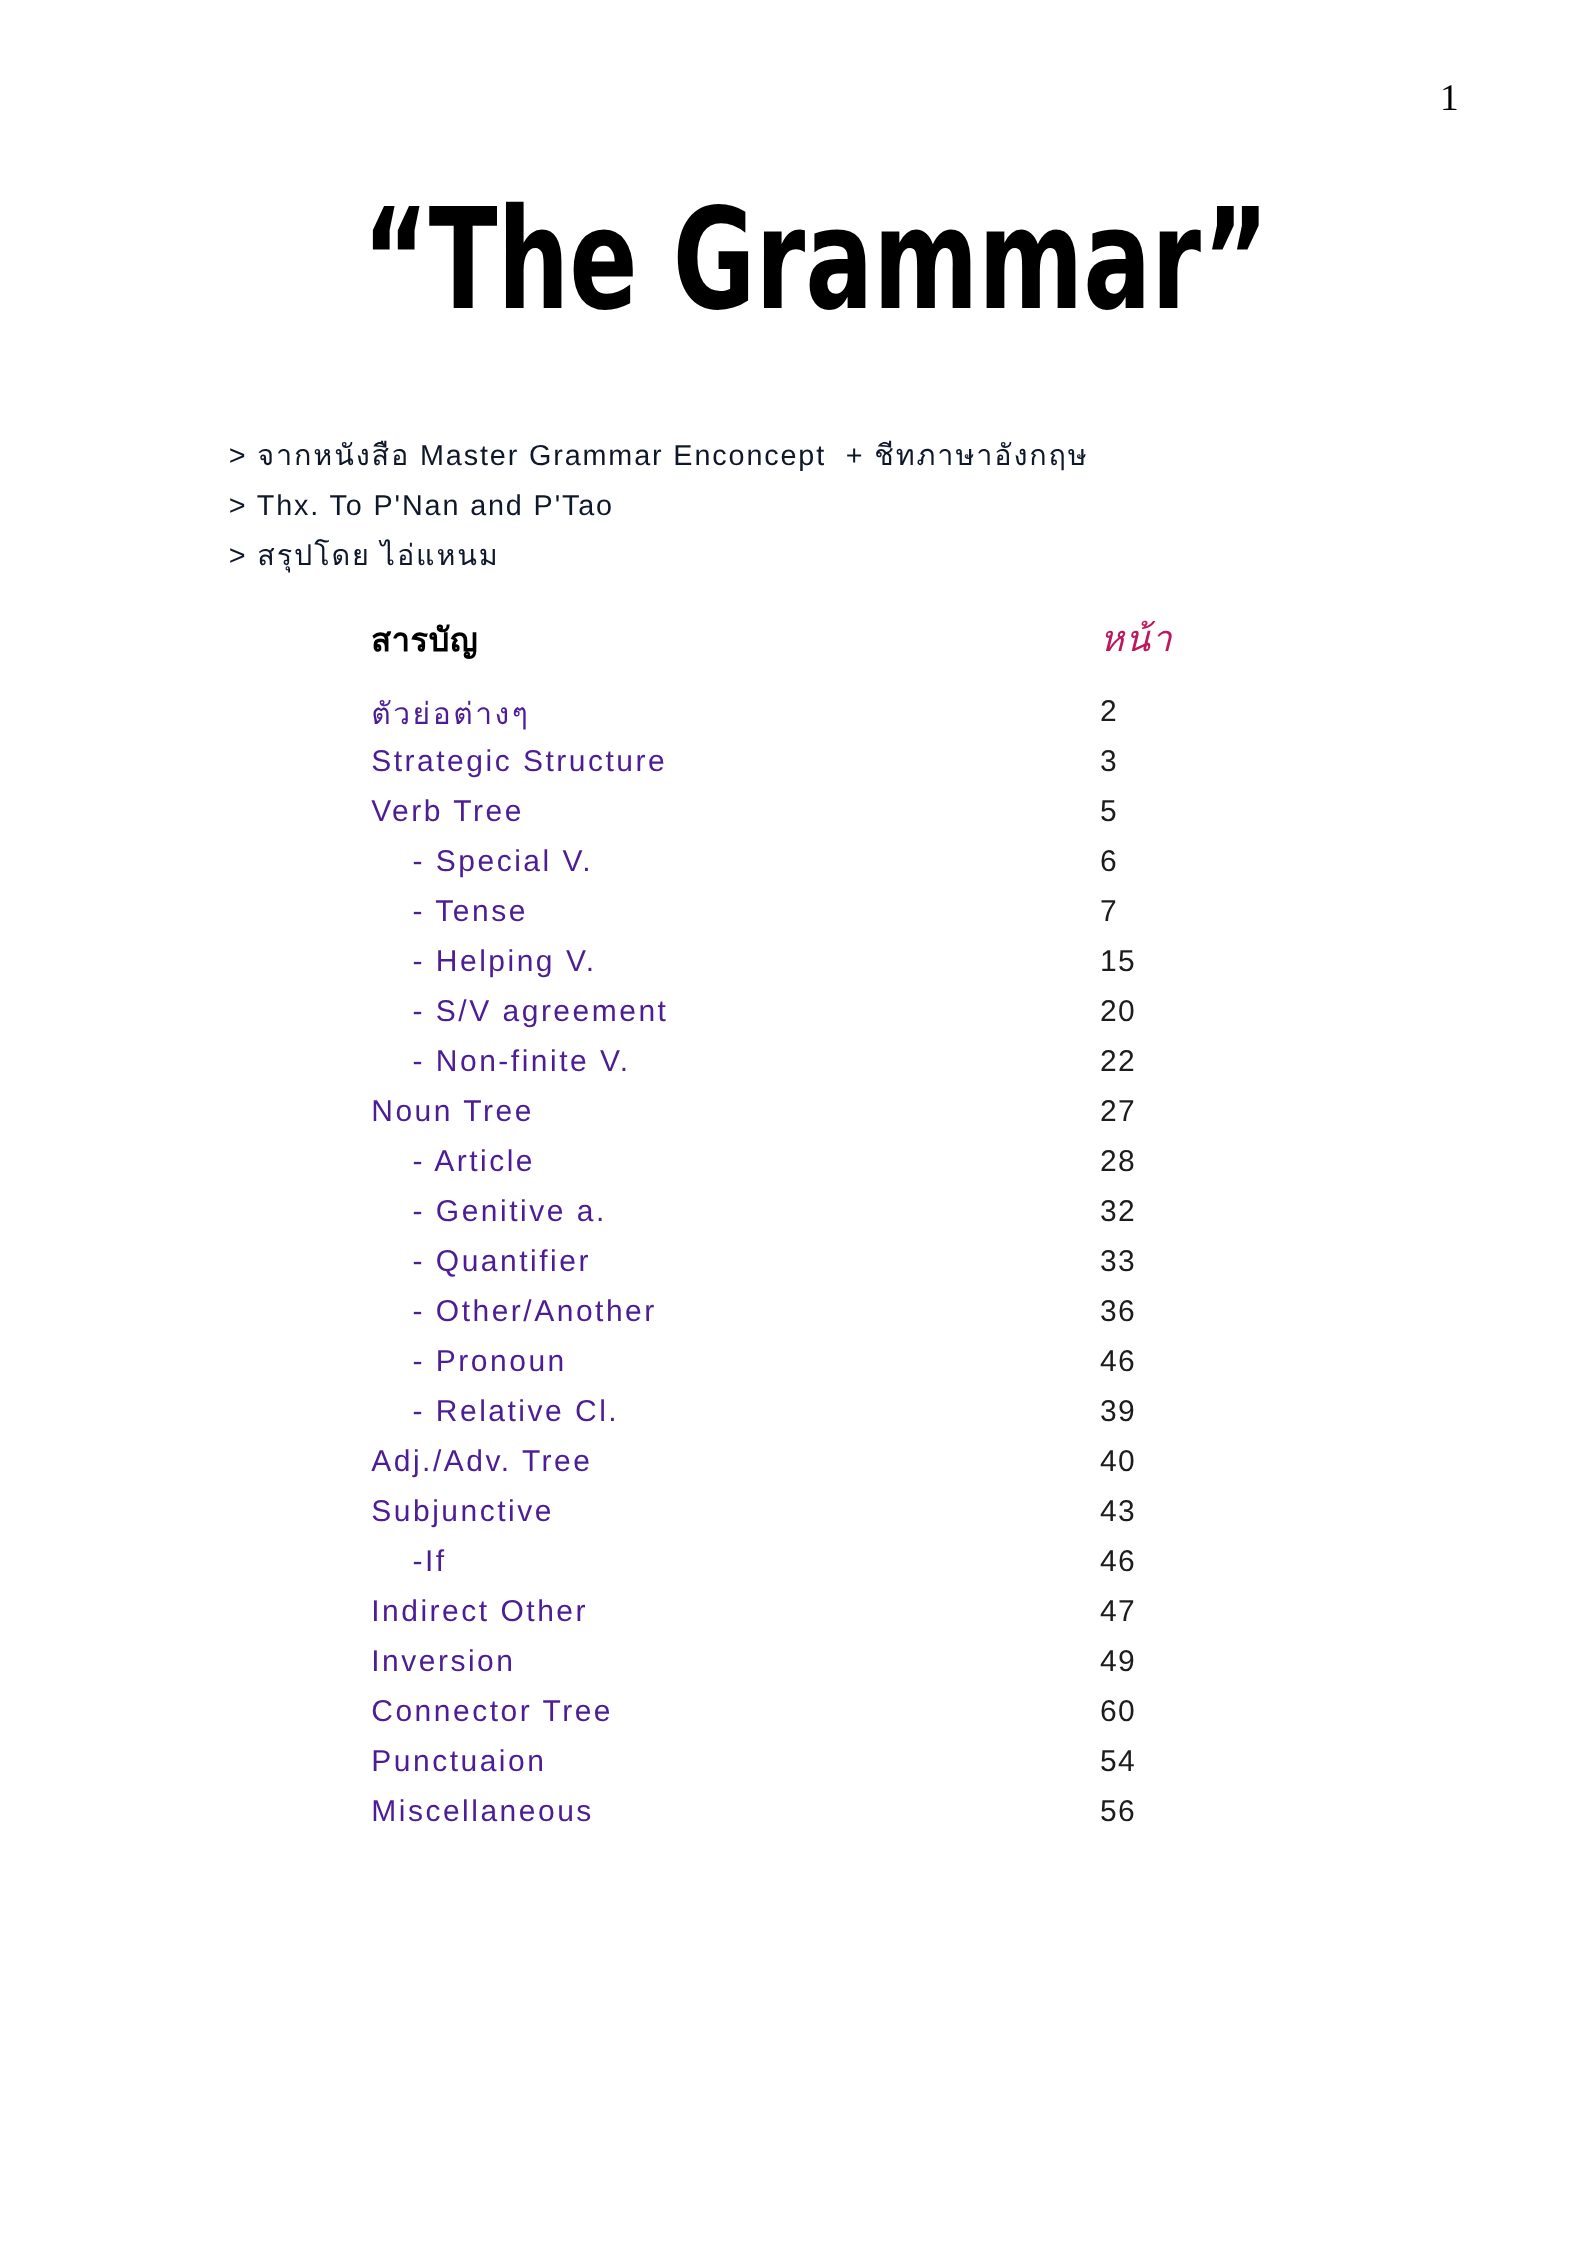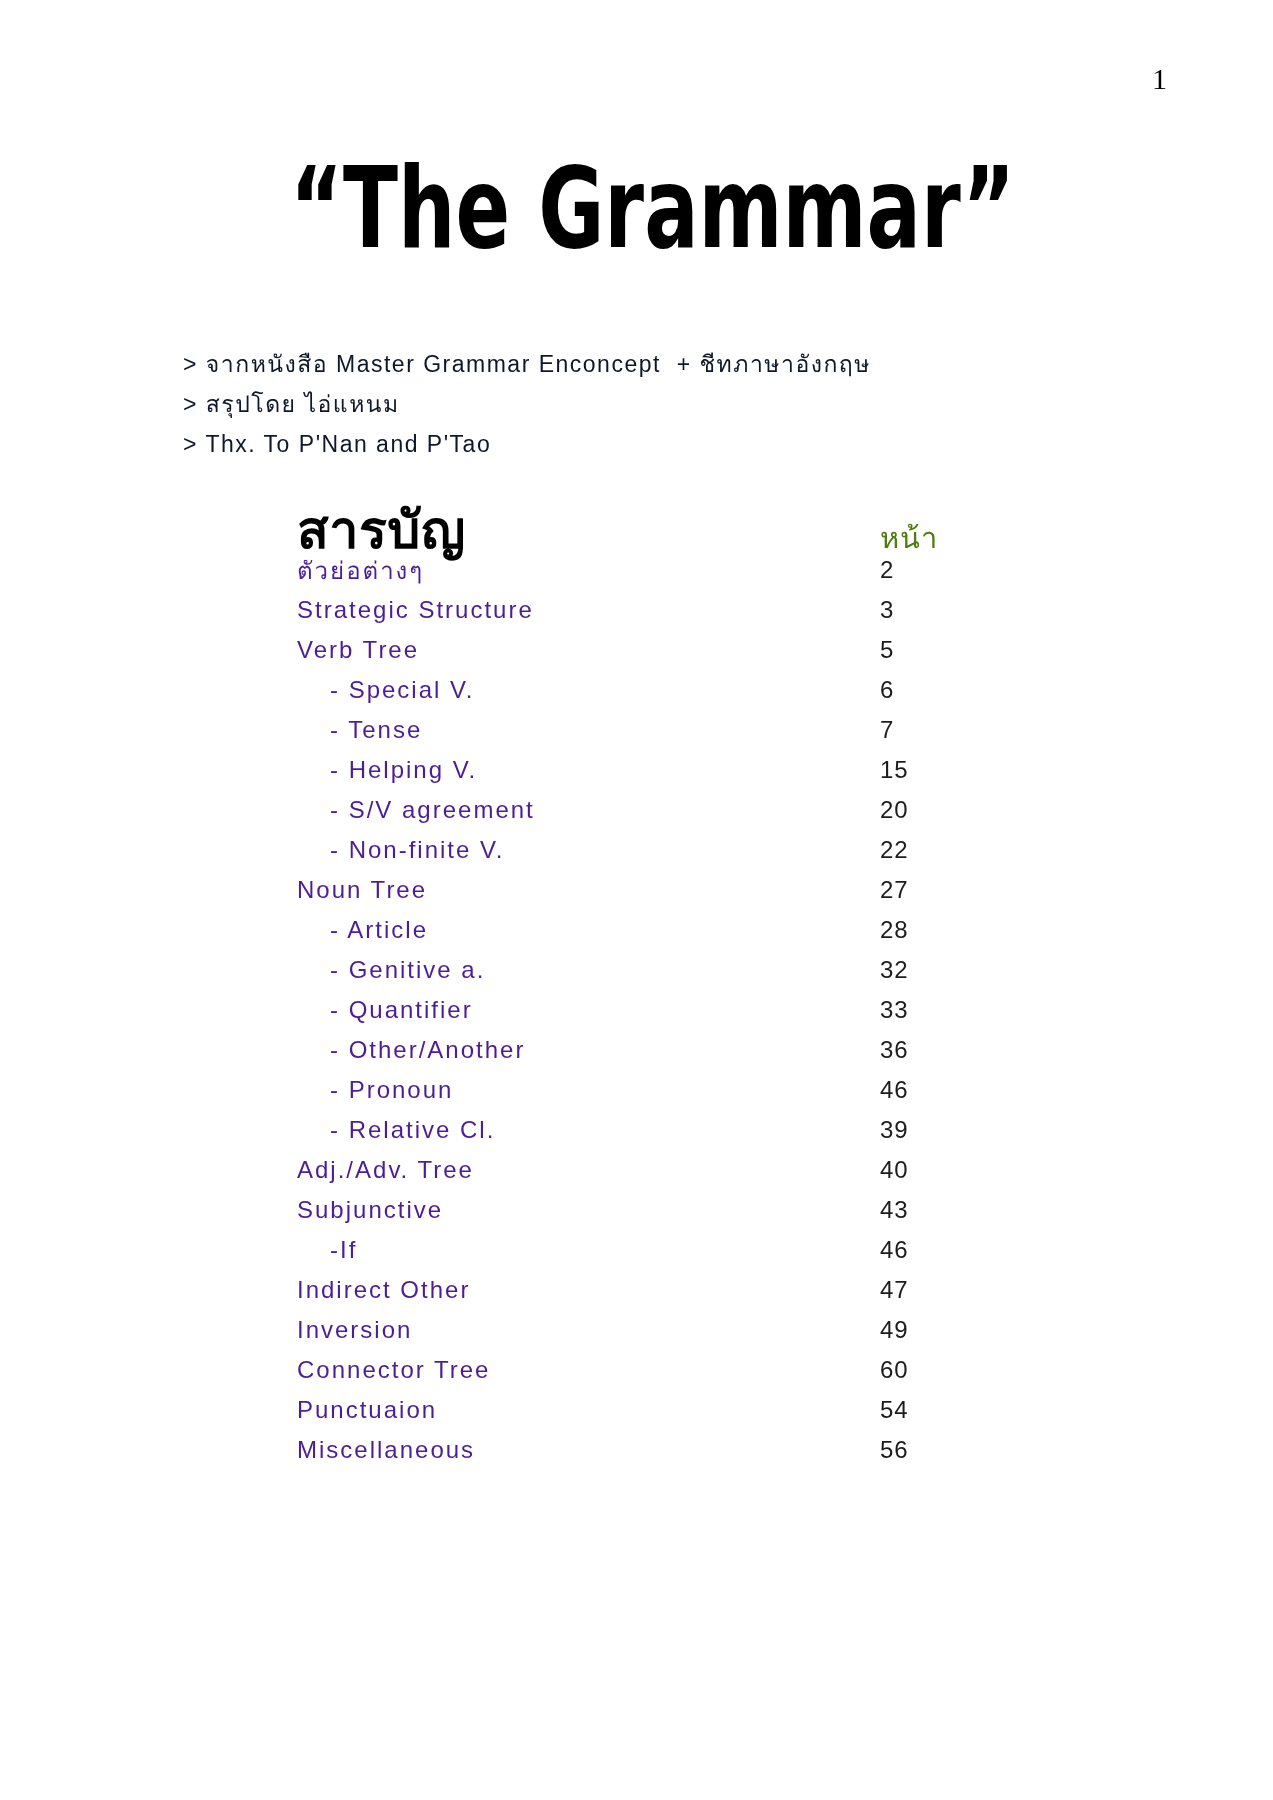--- a/index.html
+++ b/index.html
@@ -66,29 +66,30 @@
     left: 297px;
     width: 700px;
   }
   .toc-header {
     display: flex;
     align-items: baseline;
     height: 62px;
   }
   .toc-heading {
     width: 583px;
-    font-size: 52px;
+    font-size: 26px;
     font-weight: bold;
     letter-spacing: 0.5px;
     color: #000000;
   }
   .toc-page-heading {
     font-size: 29px;
     letter-spacing: 1px;
-    color: #4d7c0f;
+    color: #be185d;
+    font-style: italic;
   }
   .toc-rows { }
   .toc-row {
     display: flex;
     align-items: center;
     height: 40px;
   }
   .toc-label {
     width: 583px;
     font-size: 24px;
@@ -110,22 +111,22 @@
 <body>
 
 <div class="page">
 
   <div class="page-number">1</div>
 
   <h1 class="doc-title">“The Grammar”</h1>
 
   <div class="credits" id="credits">
       <div class="credit-line">&gt; จากหนังสือ Master Grammar Enconcept  + ชีทภาษาอังกฤษ</div>
+      <div class="credit-line">&gt; Thx. To P'Nan and P'Tao</div>
       <div class="credit-line">&gt; สรุปโดย ไอ่แหนม</div>
-      <div class="credit-line">&gt; Thx. To P'Nan and P'Tao</div>
     </div>
 
   <div class="toc">
     <div class="toc-header">
       <div class="toc-heading">สารบัญ</div>
       <div class="toc-page-heading">หน้า</div>
     </div>
     <div class="toc-rows" id="toc-rows">
         <div class="toc-row">
           <span class="toc-label">ตัวย่อต่างๆ</span>

